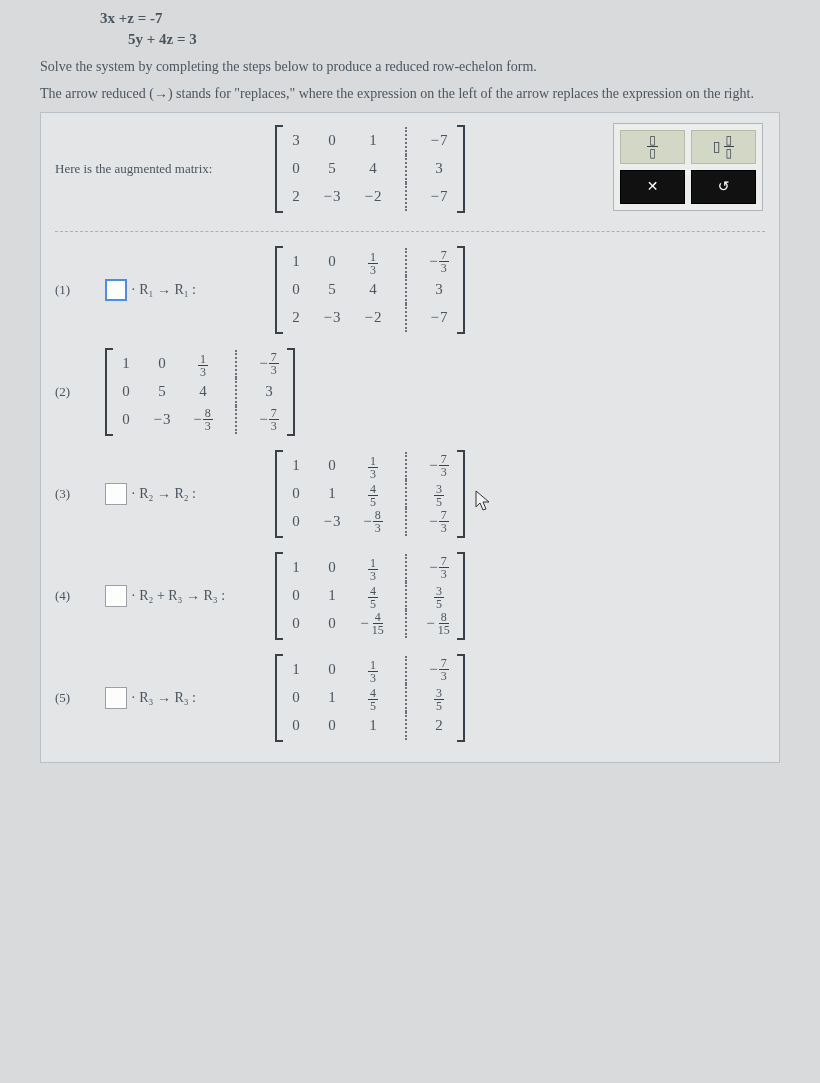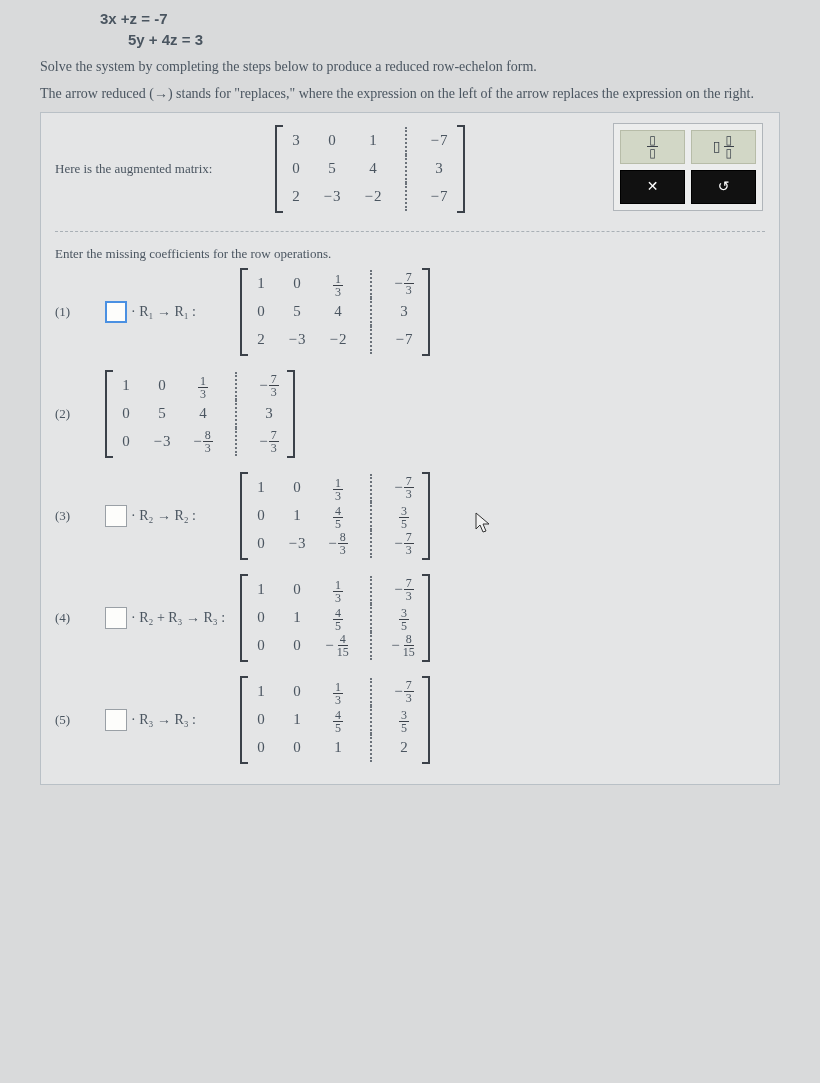--- a/index.html
+++ b/index.html
@@ -9,21 +9,21 @@
     font-family: Georgia, 'Times New Roman', serif;
     background: #d9dadb;
     color: #4a5560;
     width: 820px;
     font-size: 14px;
   }
   .page {
     padding: 8px 40px 20px 40px;
   }
   .eqs {
-    font-family: Liberation Sans, sans-serif;
+    font-family: Liberation Serif, serif;
     font-size: 15px;
     font-weight: bold;
     margin-left: 60px;
     margin-bottom: 8px;
     line-height: 1.4;
   }
   .instr {
     font-size: 14px;
     line-height: 1.35;
     margin-bottom: 8px;
@@ -59,21 +59,21 @@
     cursor: pointer;
   }
   .tbtn.light { background: #d2d7c6; border: 1px solid #b7bca8; color:#3b414a;}
   .tbtn.dark { background: #111; color: #fff; border: 1px solid #000;}
   .row {
     display: flex;
     align-items: center;
     margin-bottom: 14px;
   }
   .lbl-col { width: 50px; font-size: 13px; }
-  .op-col { width: 135px; font-size: 14px; display:flex; align-items:center;}
+  .op-col { width: 170px; font-size: 14px; display:flex; align-items:center;}
   .op-col .inp {
     display:inline-block;
     width: 22px; height: 22px;
     border: 1px solid #9aa0a6;
     background: #fdfdfb;
     margin-right: 4px;
   }
   .op-col .inp.active { border-color:#4a90e2; box-shadow:0 0 0 1px #4a90e2 inset;}
   .sep {
     border-top: 1px dashed #a9b0b6;
@@ -204,21 +204,20 @@
             <div class="divcol"></div>
             <div><span class="neg">
                 <span class="sign">−</span>
                 <span>7</span>
               </span></div>
           </div>
       </div>
     </div>
 
     <div class="sep"></div>
-    <div class="title2">Enter the missing coefficients for the row operations.</div>
 
     <div class="row">
       <div class="lbl-col">(1)</div>
       <div class="op-col">
         <span class="inp active"></span>
         <span>· R₁ → R₁ :</span>
       </div>
       <div class="mat">
         <div class="mgrid c4" id="mat1">
             <div><span>1</span></div>

